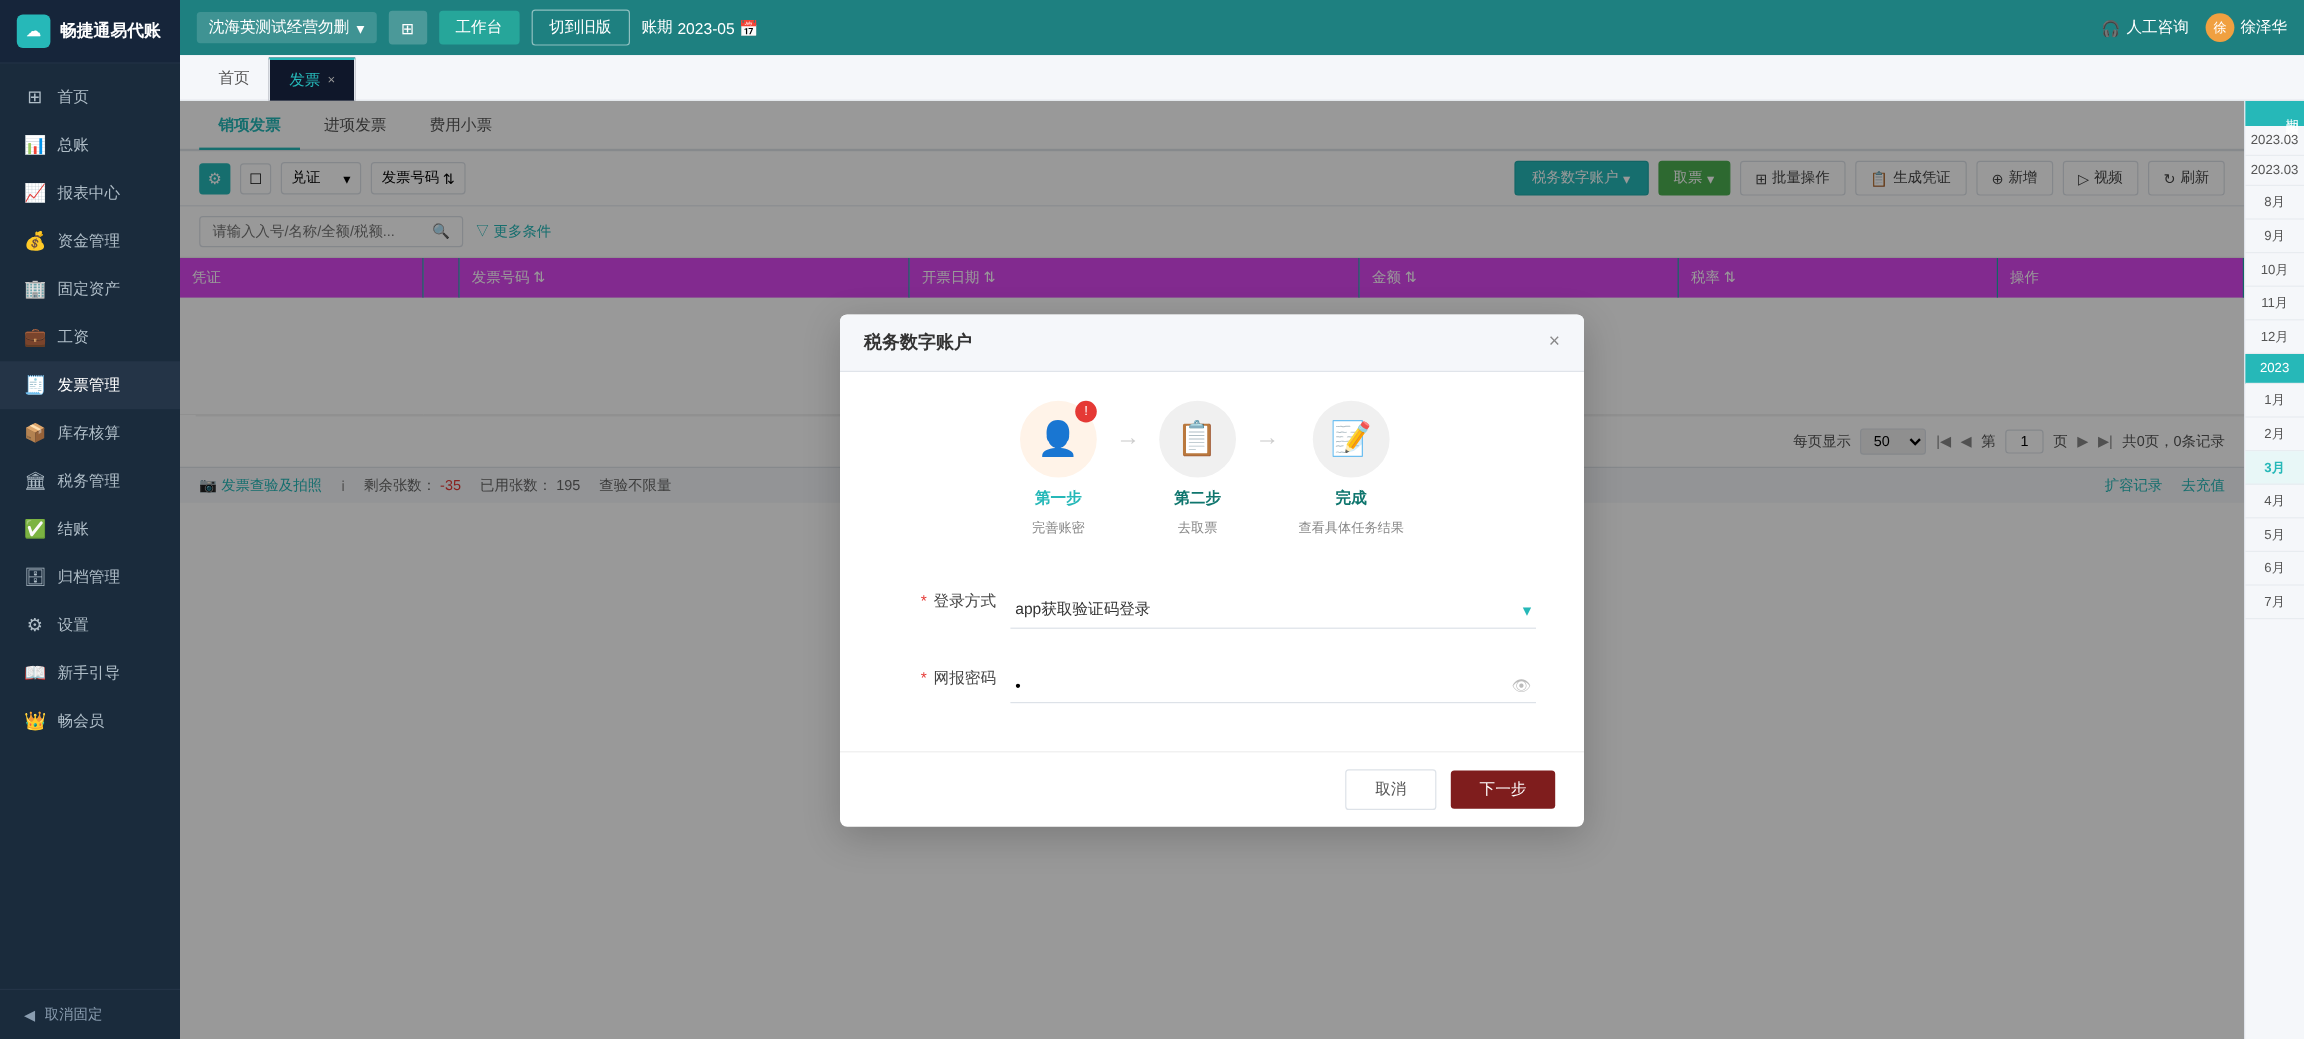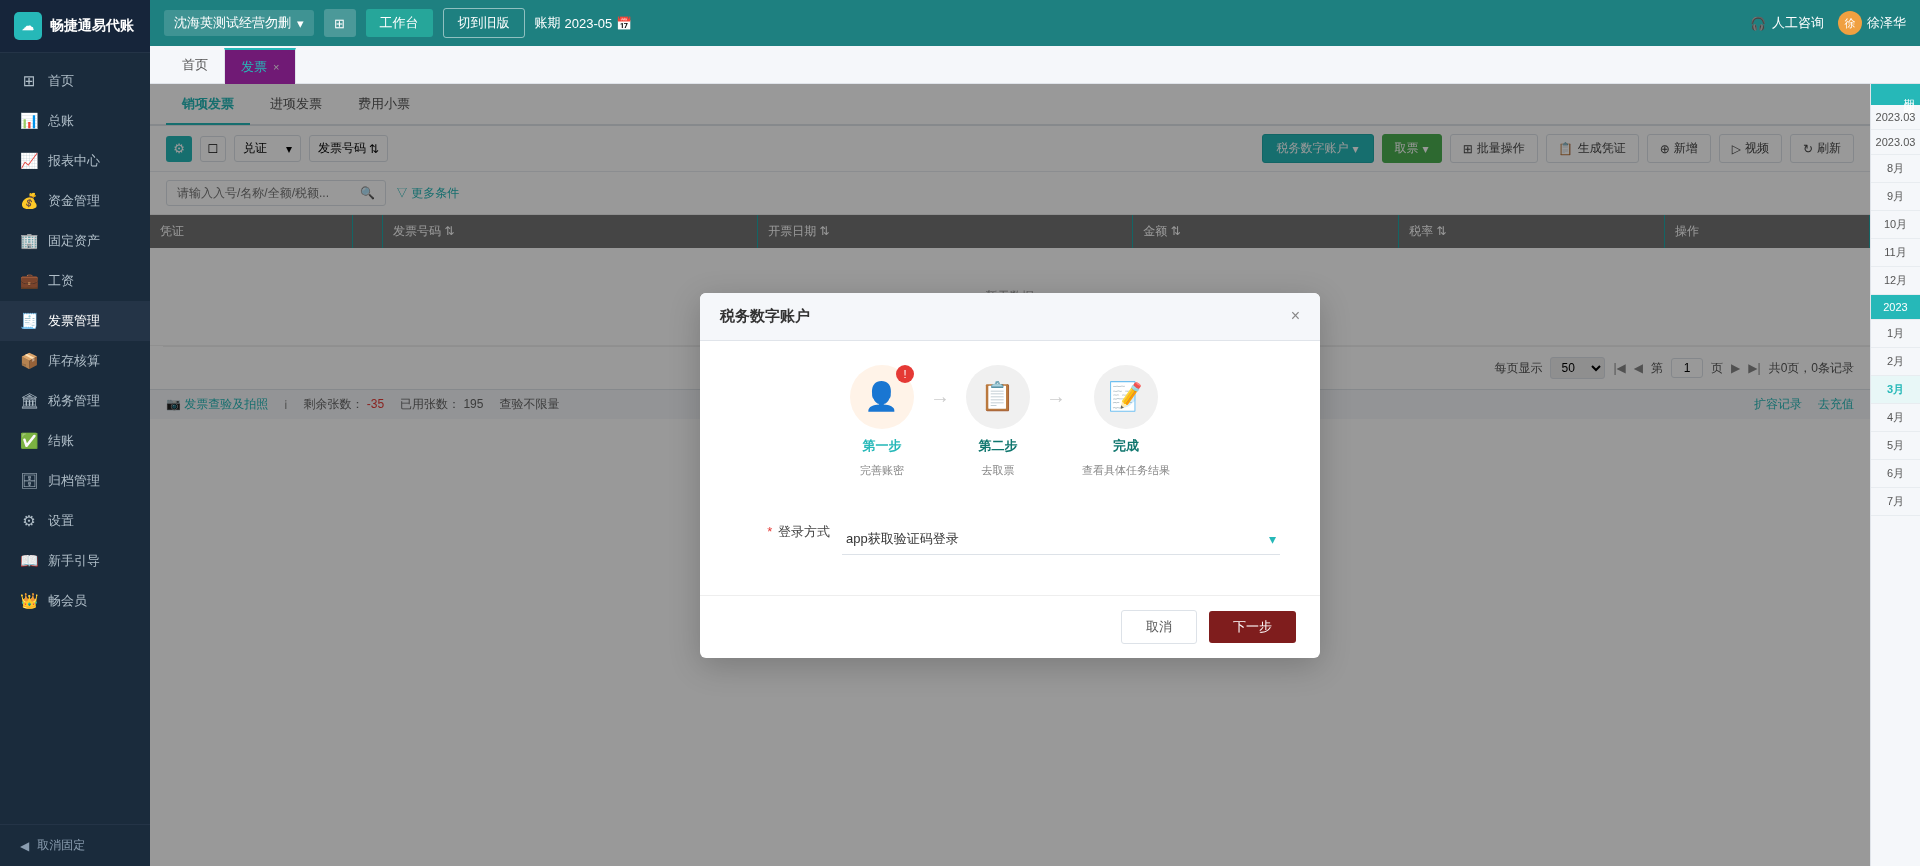--- a/index.html
+++ b/index.html
@@ -126,21 +126,21 @@
     .tab-item {
       padding: 8px 16px;
       font-size: 13px;
       cursor: pointer;
       color: #555;
       display: flex;
       align-items: center;
       gap: 6px;
     }
     .tab-item.active {
-      background: #701a75;
+      background: #0f172a;
       border-left: 1px solid #e0e4ea;
       border-right: 1px solid #e0e4ea;
       border-top: 2px solid #26b8b8;
       color: #26b8b8;
       margin-top: 2px;
     }
     .tab-close { font-size: 11px; color: #999; }
 
     
     .content-area { flex: 1; background: #fff; overflow: hidden; position: relative; }
@@ -210,21 +210,21 @@
     }
     .filter-btn {
       color: #26b8b8;
       cursor: pointer;
       font-size: 12px;
     }
 
     
     .data-table { width: 100%; border-collapse: collapse; font-size: 12px; }
     .data-table th {
-      background: #737373;
+      background: #d946ef;
       color: #fff;
       padding: 8px 10px;
       text-align: left;
       font-weight: normal;
       border-right: 1px solid #20a9a9;
     }
     .data-table td {
       padding: 8px 10px;
       border-bottom: 1px solid #f0f0f0;
       color: #444;
@@ -704,20 +704,30 @@
                 <div class="form-label">
                   <span class="required">*</span>
                   <span>登录方式</span>
                 </div>
                 <div class="form-control-wrapper" style="cursor:pointer;">
                   <span style="flex:1;font-size:13px;color:#333;">app获取验证码登录</span>
                   <span class="dropdown-arrow">▾</span>
                 </div>
               </div>
 
+              <div class="form-row">
+                <div class="form-label">
+                  <span class="required">*</span>
+                  <span>网报密码</span>
+                </div>
+                <div class="form-control-wrapper">
+                  <input type="password" value="a" style="border: none; outline: none; font-size: 13px; background: transparent; flex: 1 1 0%;">
+                  <span class="eye-icon">👁</span>
+                </div>
+              </div>
 
             </div>
             <div class="modal-footer">
               <button class="btn-cancel">取消</button>
               <button class="btn-next">下一步</button>
             </div>
           </div>
         </div>
       </div>
 

